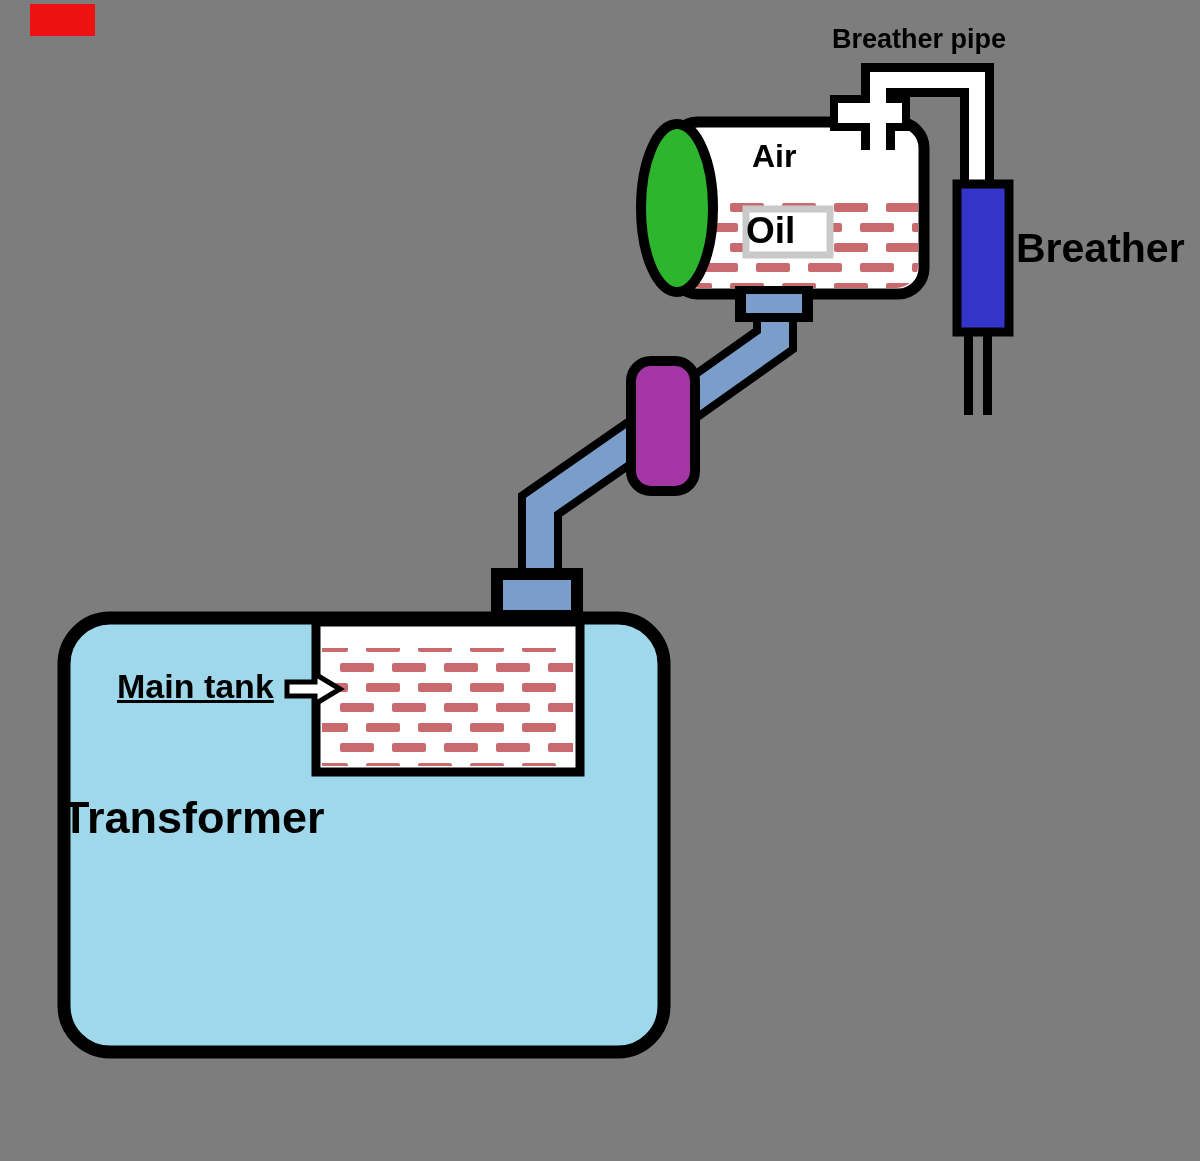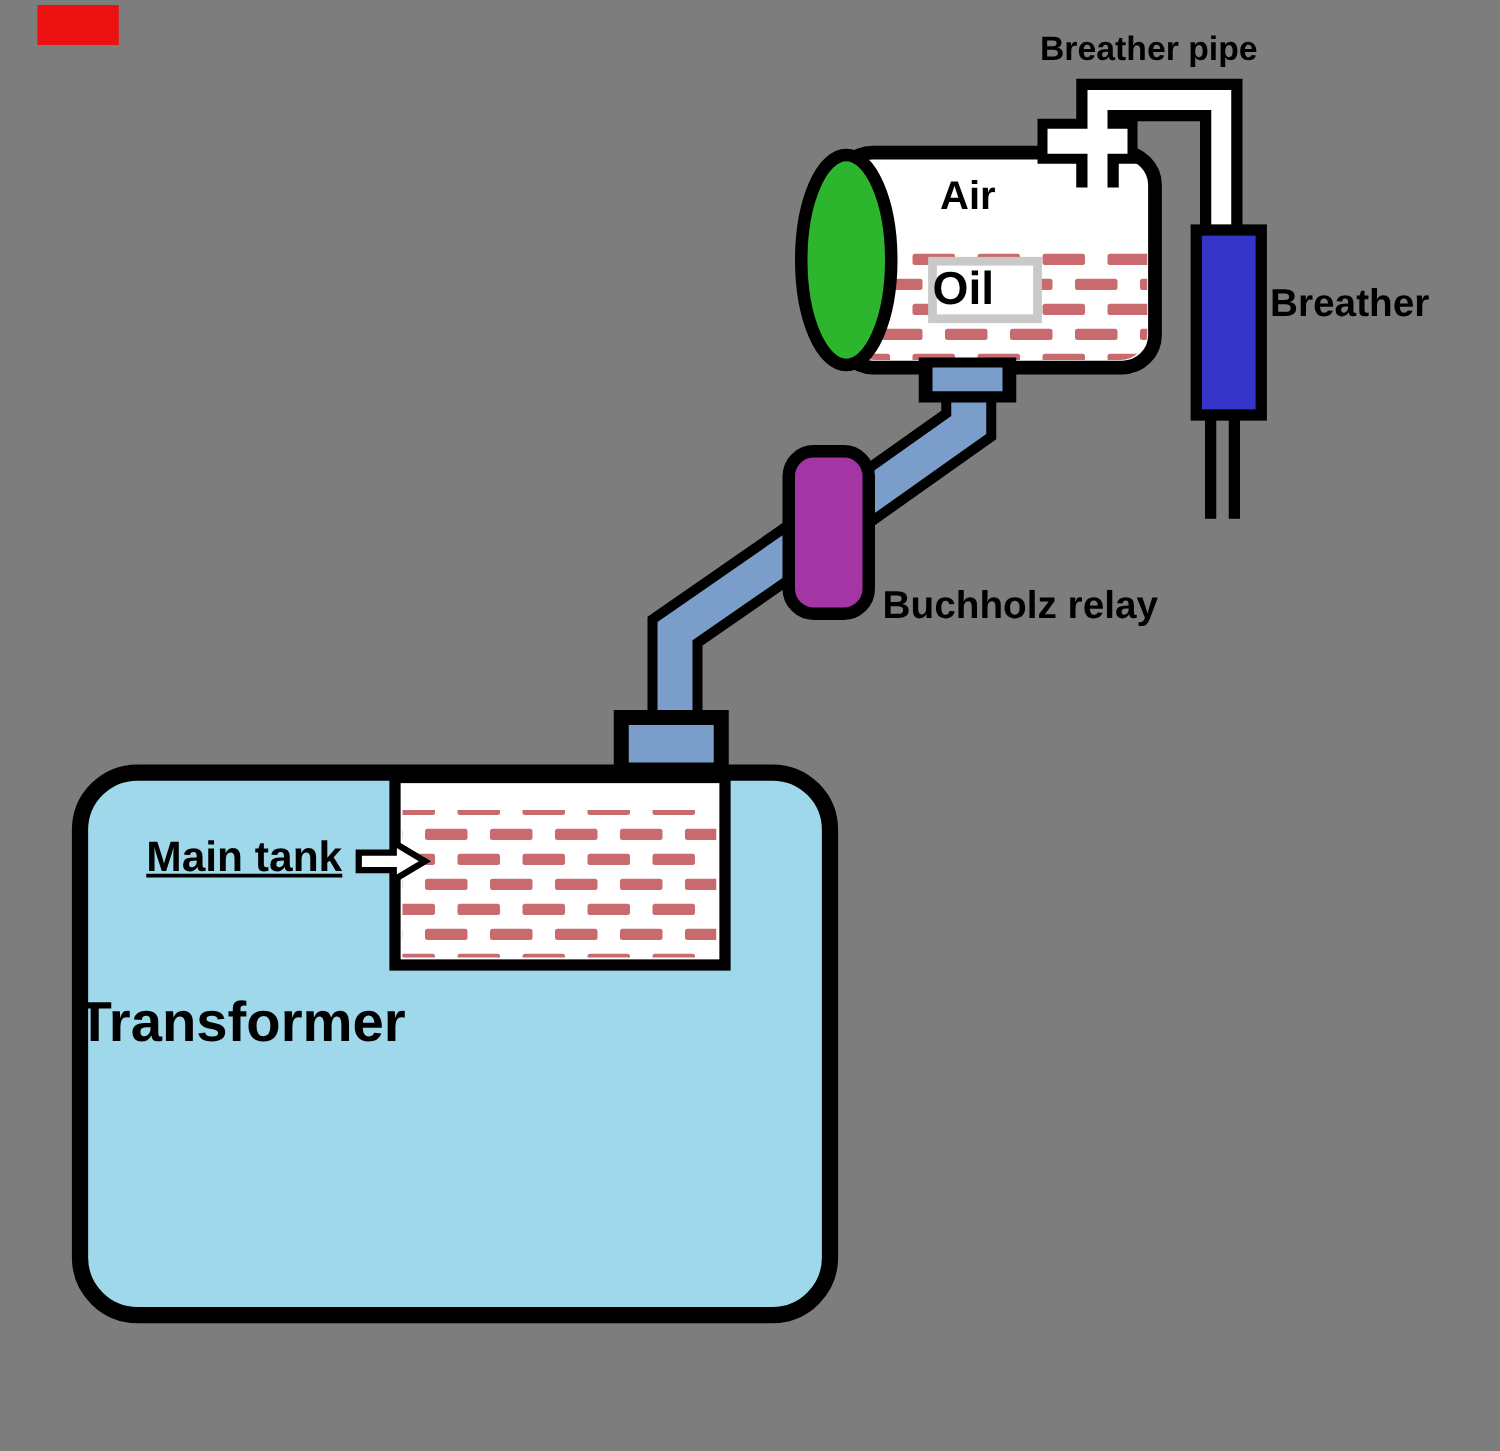--- a/index.html
+++ b/index.html
@@ -15,21 +15,21 @@
     position:absolute;
     color:var(--ink,#000);
     font-weight:bold;
     white-space:nowrap;
     line-height:1.05;
   }
   .lbl-breather-pipe{left:832px;top:25px;font-size:27px;}
   .lbl-conservator{left:615px;top:83px;font-size:31px;}
   .lbl-air{left:752px;top:140px;font-size:32px;}
   .lbl-oil{left:746px;top:212px;width:84px;text-align:left;font-size:37px;}
-  .lbl-breather{left:1016px;top:227px;font-size:31px;}
+  .lbl-breather{left:1016px;top:227px;font-size:41px;}
   .lbl-buchholz{left:706px;top:468px;font-size:31px;}
   .lbl-main-tank{left:117px;top:669px;font-size:34px;text-decoration:underline;}
   .lbl-transformer{left:62px;top:794px;width:604px;text-align:left;font-size:45px;}
   .marker{
     position:absolute;left:30px;top:4px;width:65px;height:32px;
     background:var(--marker,#ee1111);
   }
 </style>
 </head>
 <body>
@@ -92,18 +92,17 @@
       <rect x="983" y="336" width="9" height="79" fill="var(--ink,#000)"></rect>
     </g>
 
     <polygon points="287,682 315,682 315,674 340,689 315,704 315,696 287,696" fill="var(--white,#fff)" stroke="var(--ink,#000)" stroke-width="5" stroke-linejoin="miter"></polygon>
   </svg>
 
   <div class="lbl lbl-breather-pipe">Breather pipe</div>
   <div class="lbl lbl-air">Air</div>
   <div class="lbl lbl-oil">Oil</div>
   <div class="lbl lbl-breather">Breather</div>
-  <div class="lbl lbl-buchholz">Buchholz relay</div>
   <div class="lbl lbl-main-tank">Main tank</div>
   <div class="lbl lbl-transformer">Transformer</div>
 
   <div class="marker"></div>
 </div>
 
 </body></html>

